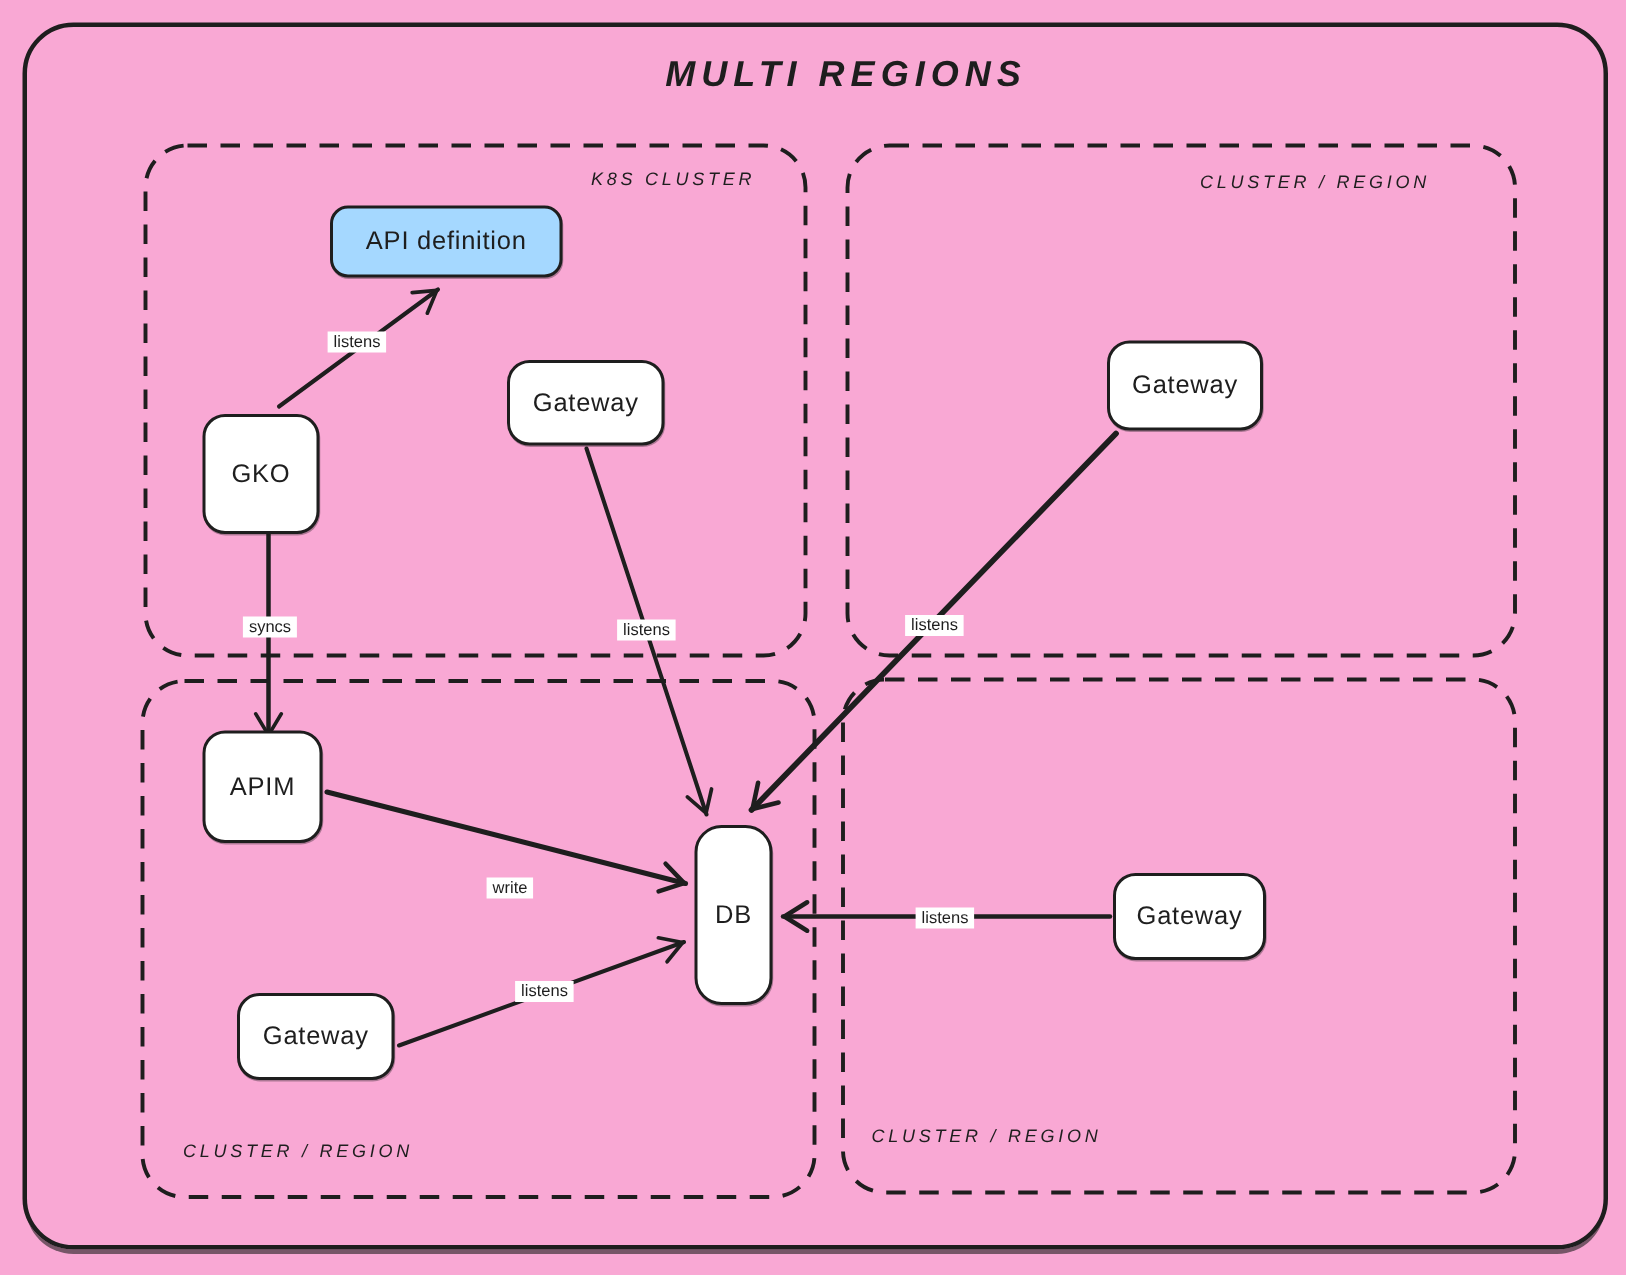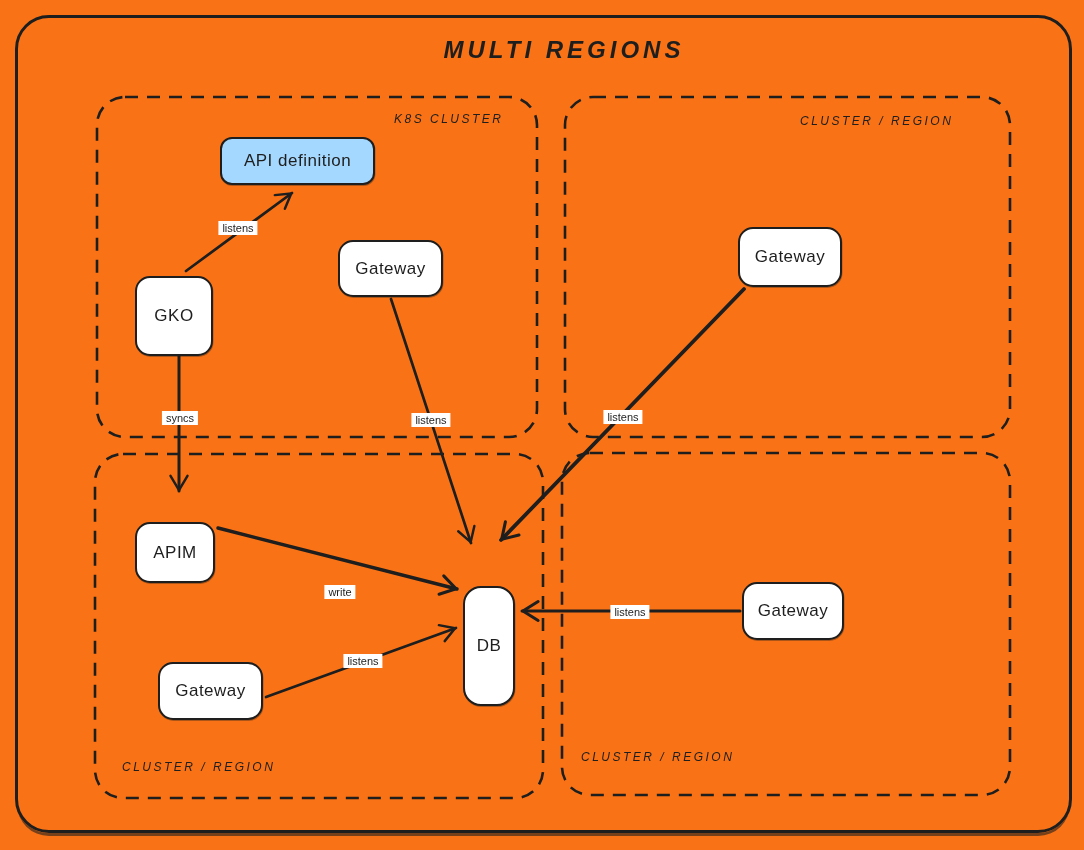--- a/index.html
+++ b/index.html
@@ -6,21 +6,21 @@
   html, body { background: #ffffff; }
   body {
     font-family: "Liberation Sans", sans-serif;
     color: #1e1e1e;
     -webkit-font-smoothing: antialiased;
   }
   .canvas {
     position: relative;
     width: 1084px;
     height: 850px;
-    background: #f97316;
+    background: #f9a8d4;
     overflow: hidden;
   }
   .outer-frame {
     position: absolute;
     left: 15px; top: 15px;
     width: 1057px; height: 818px;
     border: 3px solid #1e1e1e;
     border-radius: 34px;
     box-shadow: 0 5px 0 -2px rgba(30,30,30,0.6);
     background: transparent;
@@ -112,24 +112,24 @@
 
   <div class="region-label" style="left:394px; top:112px;">K8S CLUSTER</div>
   <div class="region-label" style="left:800px; top:114px;">CLUSTER / REGION</div>
   <div class="region-label" style="left:122px; top:760px;">CLUSTER / REGION</div>
   <div class="region-label" style="left:581px; top:750px;">CLUSTER / REGION</div>
 
   <div class="node node--blue" style="left:220px; top:137px; width:155px; height:48px;">API definition</div>
   <div class="node" style="left:135px; top:276px; width:78px; height:80px;">GKO</div>
   <div class="node" style="left:338px; top:240px; width:105px; height:57px;">Gateway</div>
   <div class="node" style="left:738px; top:227px; width:104px; height:60px;">Gateway</div>
-  <div class="node" style="left:135px; top:522px; width:80px; height:61px;">APIM</div>
+  <div class="node" style="left:135px; top:487px; width:80px; height:75px;">APIM</div>
   <div class="node" style="left:158px; top:662px; width:105px; height:58px;">Gateway</div>
   <div class="node" style="left:742px; top:582px; width:102px; height:58px;">Gateway</div>
-  <div class="node" style="left:463px; top:550px; width:52px; height:120px; border-radius:18px;margin-top:36px;">DB</div>
+  <div class="node" style="left:463px; top:550px; width:52px; height:120px; border-radius:18px;">DB</div>
 
   <div class="edge-label" style="left:238px; top:228px;">listens</div>
   <div class="edge-label" style="left:180px; top:418px;">syncs</div>
   <div class="edge-label" style="left:431px; top:420px;">listens</div>
   <div class="edge-label" style="left:623px; top:417px;">listens</div>
   <div class="edge-label" style="left:340px; top:592px;">write</div>
   <div class="edge-label" style="left:363px; top:661px;">listens</div>
   <div class="edge-label" style="left:630px; top:612px;">listens</div>
 
 </div>

